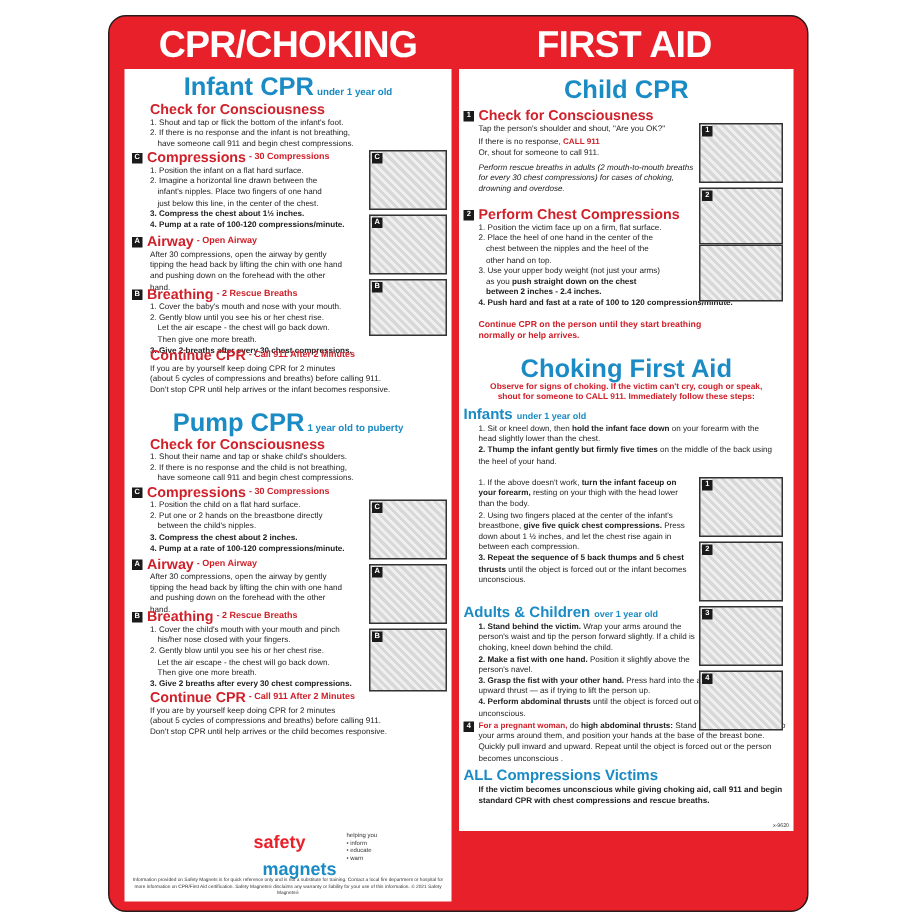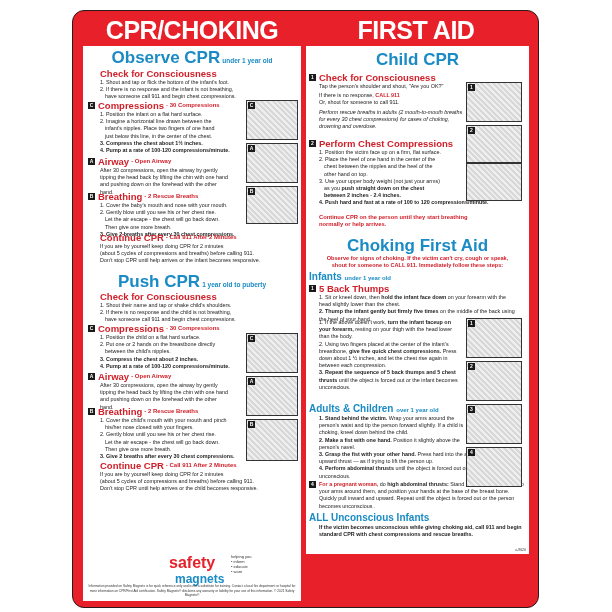--- a/index.html
+++ b/index.html
@@ -42,38 +42,38 @@
     position: absolute; background: #e9e9e9; border: 1px solid #333;
     background-image: repeating-linear-gradient(45deg, #d8d8d8 0 2px, #efefef 2px 4px);
   }
   .pic .tag {
     position: absolute; left: 1px; top: 1px; width: 7px; height: 7px; background: #1a1a1a; color: #fff;
     font-size: 5px; line-height: 7px; text-align: center; font-weight: bold;
   }
   .abs { position: absolute; }
 
   .logo { position: absolute; left: 86px; top: 508px; width: 120px; height: 28px; }
-  .logo .l1 { position: absolute; left: 0; top: 0; font-weight: bold; font-size: 16px; color: #e8202a; }
+  .logo .l1 { position: absolute; left: 0; top: 0; font-weight: bold; font-size: 12px; color: #e8202a; }
   .logo .l2 { position: absolute; left: 6px; top: 18px; font-weight: bold; font-size: 12px; color: #1a8bc4; }
   .logo .tagline { position: absolute; left: 62px; top: 0; font-size: 4px; line-height: 5px; color: #333; }
   .disclaimer { position: absolute; left: 2px; top: 538px; width: 214px; font-size: 3.2px; line-height: 4.5px; color: #333; text-align: center; }
   .code { position: absolute; right: 3px; bottom: 2px; font-size: 3.5px; color: #333; }
 </style>
 </head>
 <body>
 
 <div class="card">
   <div class="title left">CPR/CHOKING</div>
   <div class="title right">FIRST AID</div>
 
   <div class="panel left">
 
     <div class="abs" style="left:0;top:2px;width:218px;">
       <div class="h1">
-        <span>Observe CPR</span><span class="sub">under 1 year old</span>
+        <span>Infant CPR</span><span class="sub">under 1 year old</span>
       </div>
     </div>
     <div class="abs" style="left:17px;top:22px;width:200px;">
       <div class="h2">Check for Consciousness</div>
       <div class="txt">1. Shout and tap or flick the bottom of the infant's foot.</div>
       <div class="txt">2. If there is no response and the infant is not breathing,</div>
       <div class="txt indent">have someone call 911 and begin chest compressions.</div>
     </div>
     <div class="abs" style="left:5px;top:54px;width:150px;">
       <div class="h2">
@@ -126,21 +126,21 @@
       </div>
     <div class="pic" style="left:163px;top:97px;width:52px;height:40px;">
         <span class="tag">A</span>
       </div>
     <div class="pic" style="left:163px;top:140px;width:52px;height:38px;">
         <span class="tag">B</span>
       </div>
 
     <div class="abs" style="left:0;top:226px;width:218px;">
       <div class="h1">
-        <span>Push CPR</span><span class="sub">1 year old to puberty</span>
+        <span>Pump CPR</span><span class="sub">1 year old to puberty</span>
       </div>
     </div>
     <div class="abs" style="left:17px;top:245px;width:200px;">
       <div class="h2">Check for Consciousness</div>
       <div class="txt">1. Shout their name and tap or shake child's shoulders.</div>
       <div class="txt">2. If there is no response and the child is not breathing,</div>
       <div class="txt indent">have someone call 911 and begin chest compressions.</div>
     </div>
     <div class="abs" style="left:5px;top:277px;width:160px;">
       <div class="h2">
@@ -253,24 +253,20 @@
     <div class="pic" style="left:160px;top:117px;width:56px;height:38px;"></div>
 
     <div class="abs" style="left:0;top:190px;width:223px;">
       <div class="h1">Choking First Aid</div>
       <div class="txt red" style="text-align:center;padding:0 14px;font-size:5.6px;">Observe for signs of choking. If the victim can't cry, cough or speak, shout for someone to CALL 911. Immediately follow these steps:</div>
     </div>
     <div class="abs blueh" style="left:3px;top:225px;">
       <span>Infants</span> <span class="sub">under 1 year old</span>
     </div>
     <div class="abs" style="left:3px;top:237px;width:210px;">
-      <div class="h2">
-          <span class="badge">1</span>
-          <span>5 Back Thumps</span>
-        </div>
       <div class="txt" style="padding-left:10px;"><span>1. Sit or kneel down, then</span> <b>hold the infant face down</b> <span>on your forearm with the head slightly lower than the chest.</span></div>
       <div class="txt" style="padding-left:10px;"><b>2. Thump the infant gently but firmly five times</b> <span>on the middle of the back using the heel of your hand.</span></div>
     </div>
     <div class="abs" style="left:3px;top:273px;width:155px;">
       <div class="txt" style="padding-left:10px;"><span>1. If the above doesn't work,</span> <b>turn the infant faceup on your forearm,</b> <span>resting on your thigh with the head lower than the body.</span></div>
       <div class="txt" style="padding-left:10px;"><span>2. Using two fingers placed at the center of the infant's breastbone,</span> <b>give five quick chest compressions.</b> <span>Press down about 1 ½ inches, and let the chest rise again in between each compression.</span></div>
       <div class="txt" style="padding-left:10px;"><b>3. Repeat the sequence of 5 back thumps and 5 chest thrusts</b> <span>until the object is forced out or the infant becomes unconscious.</span></div>
     </div>
     <div class="abs blueh" style="left:3px;top:357px;">
       <span>Adults &amp; Children</span> <span class="sub">over 1 year old</span>
@@ -281,21 +277,21 @@
       <div class="txt" style="padding-left:10px;"><b>3. Grasp the fist with your other hand.</b> <span>Press hard into the abdomen with a quick, upward thrust — as if trying to lift the person up.</span></div>
       <div class="txt" style="padding-left:10px;"><b>4. Perform abdominal thrusts</b> <span>until the object is forced out or the person becomes unconscious.</span></div>
     </div>
     <div class="abs" style="left:3px;top:435px;width:215px;">
       <div class="txt" style="padding-left:10px;position:relative;">
         <span class="badge" style="position:absolute;left:0;top:0;">4</span>
         <span class="red">For a pregnant woman,</span> <span>do</span> <b>high abdominal thrusts:</b> <span>Stand behind the person, wrap your arms around them, and position your hands at the base of the breast bone. Quickly pull inward and upward. Repeat until the object is forced out or the person becomes unconscious .</span>
       </div>
     </div>
     <div class="abs" style="left:3px;top:466px;width:215px;">
-      <div class="blueh">ALL Unconscious Infants</div>
+      <div class="blueh">ALL Compressions Victims</div>
       <div class="txt" style="padding-left:10px;font-weight:bold;">If the victim becomes unconscious while giving choking aid, call 911 and begin standard CPR with chest compressions and rescue breaths.</div>
     </div>
     <div class="pic" style="left:160px;top:272px;width:56px;height:40px;">
         <span class="tag">1</span>
       </div>
     <div class="pic" style="left:160px;top:315px;width:56px;height:40px;">
         <span class="tag">2</span>
       </div>
     <div class="pic" style="left:160px;top:358px;width:56px;height:40px;">
         <span class="tag">3</span>

